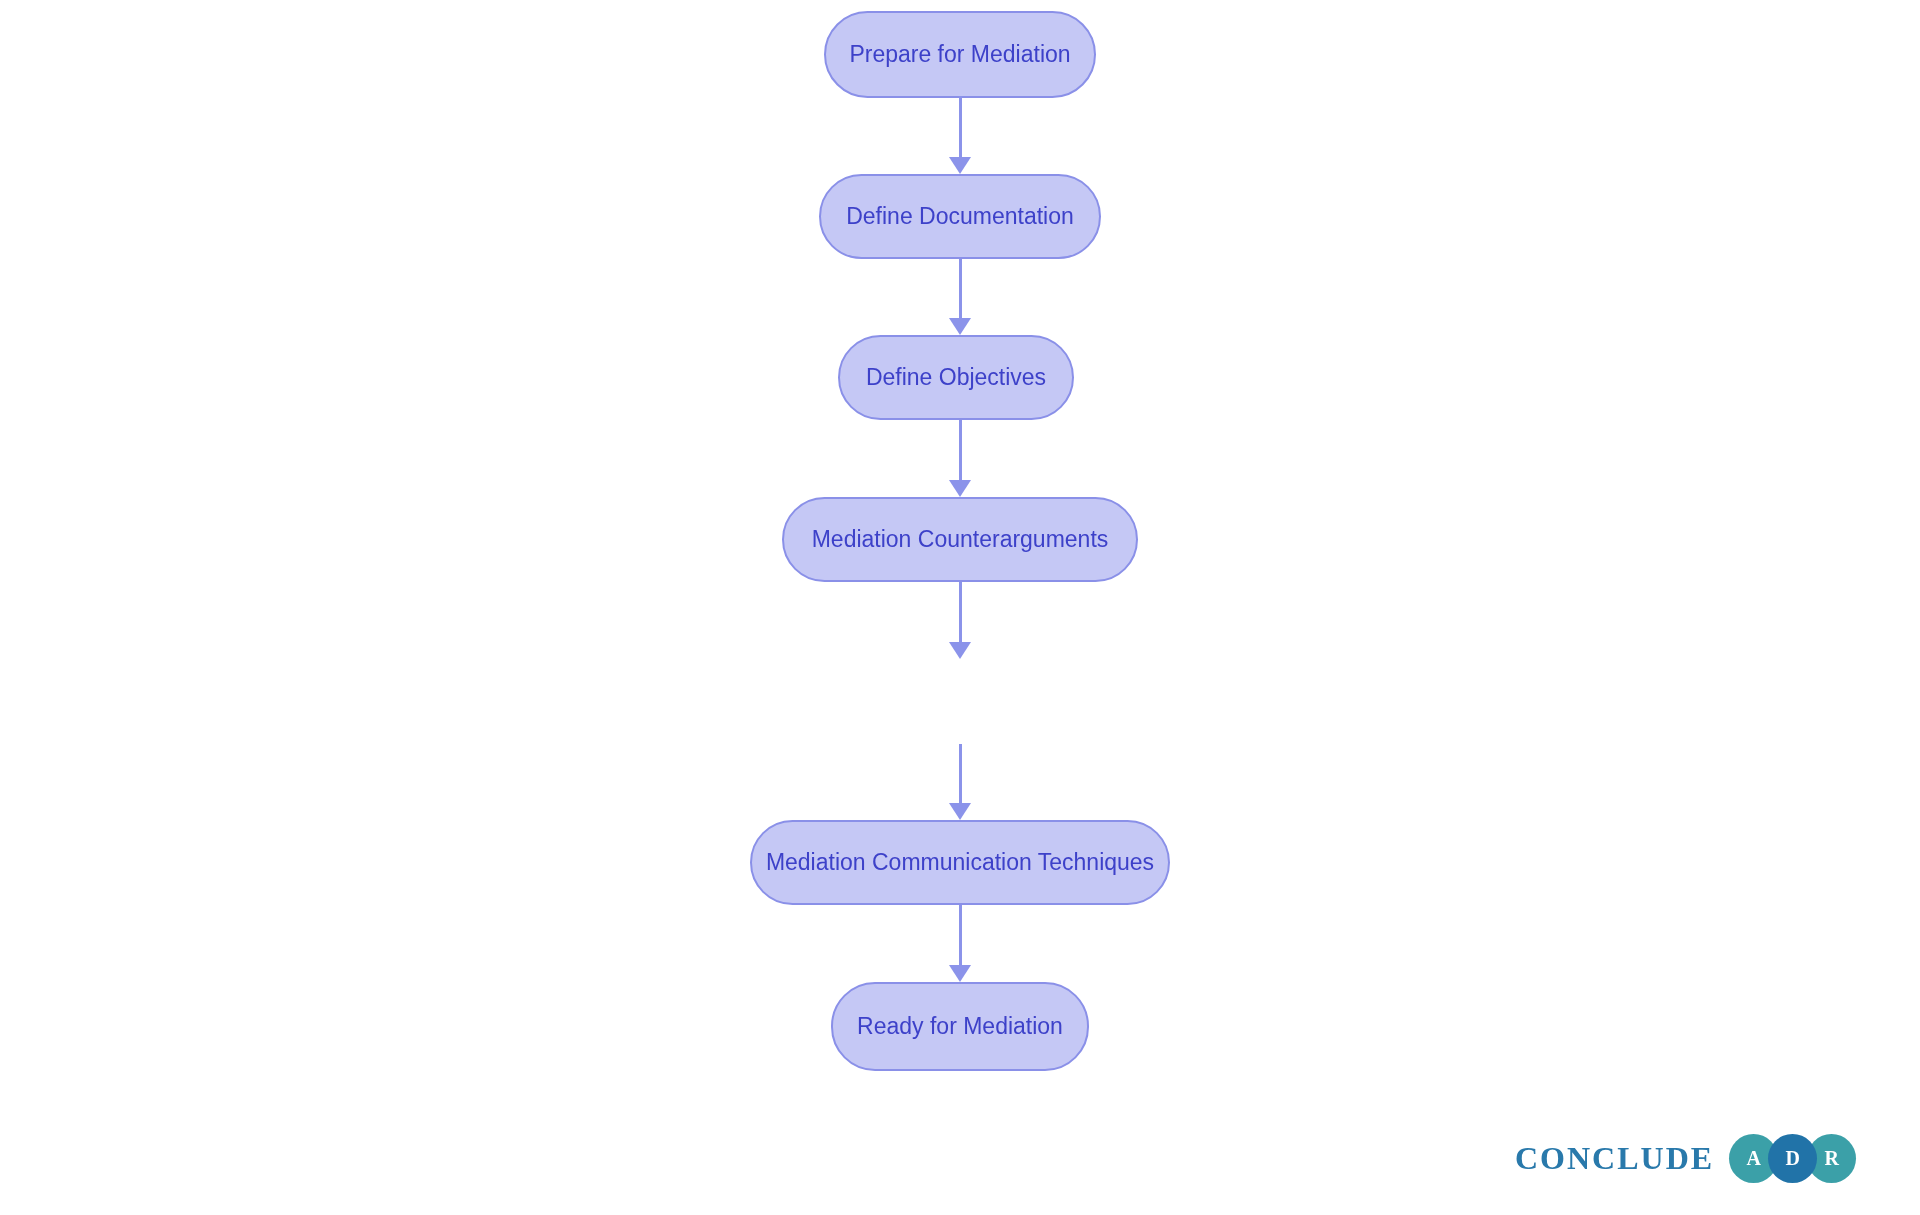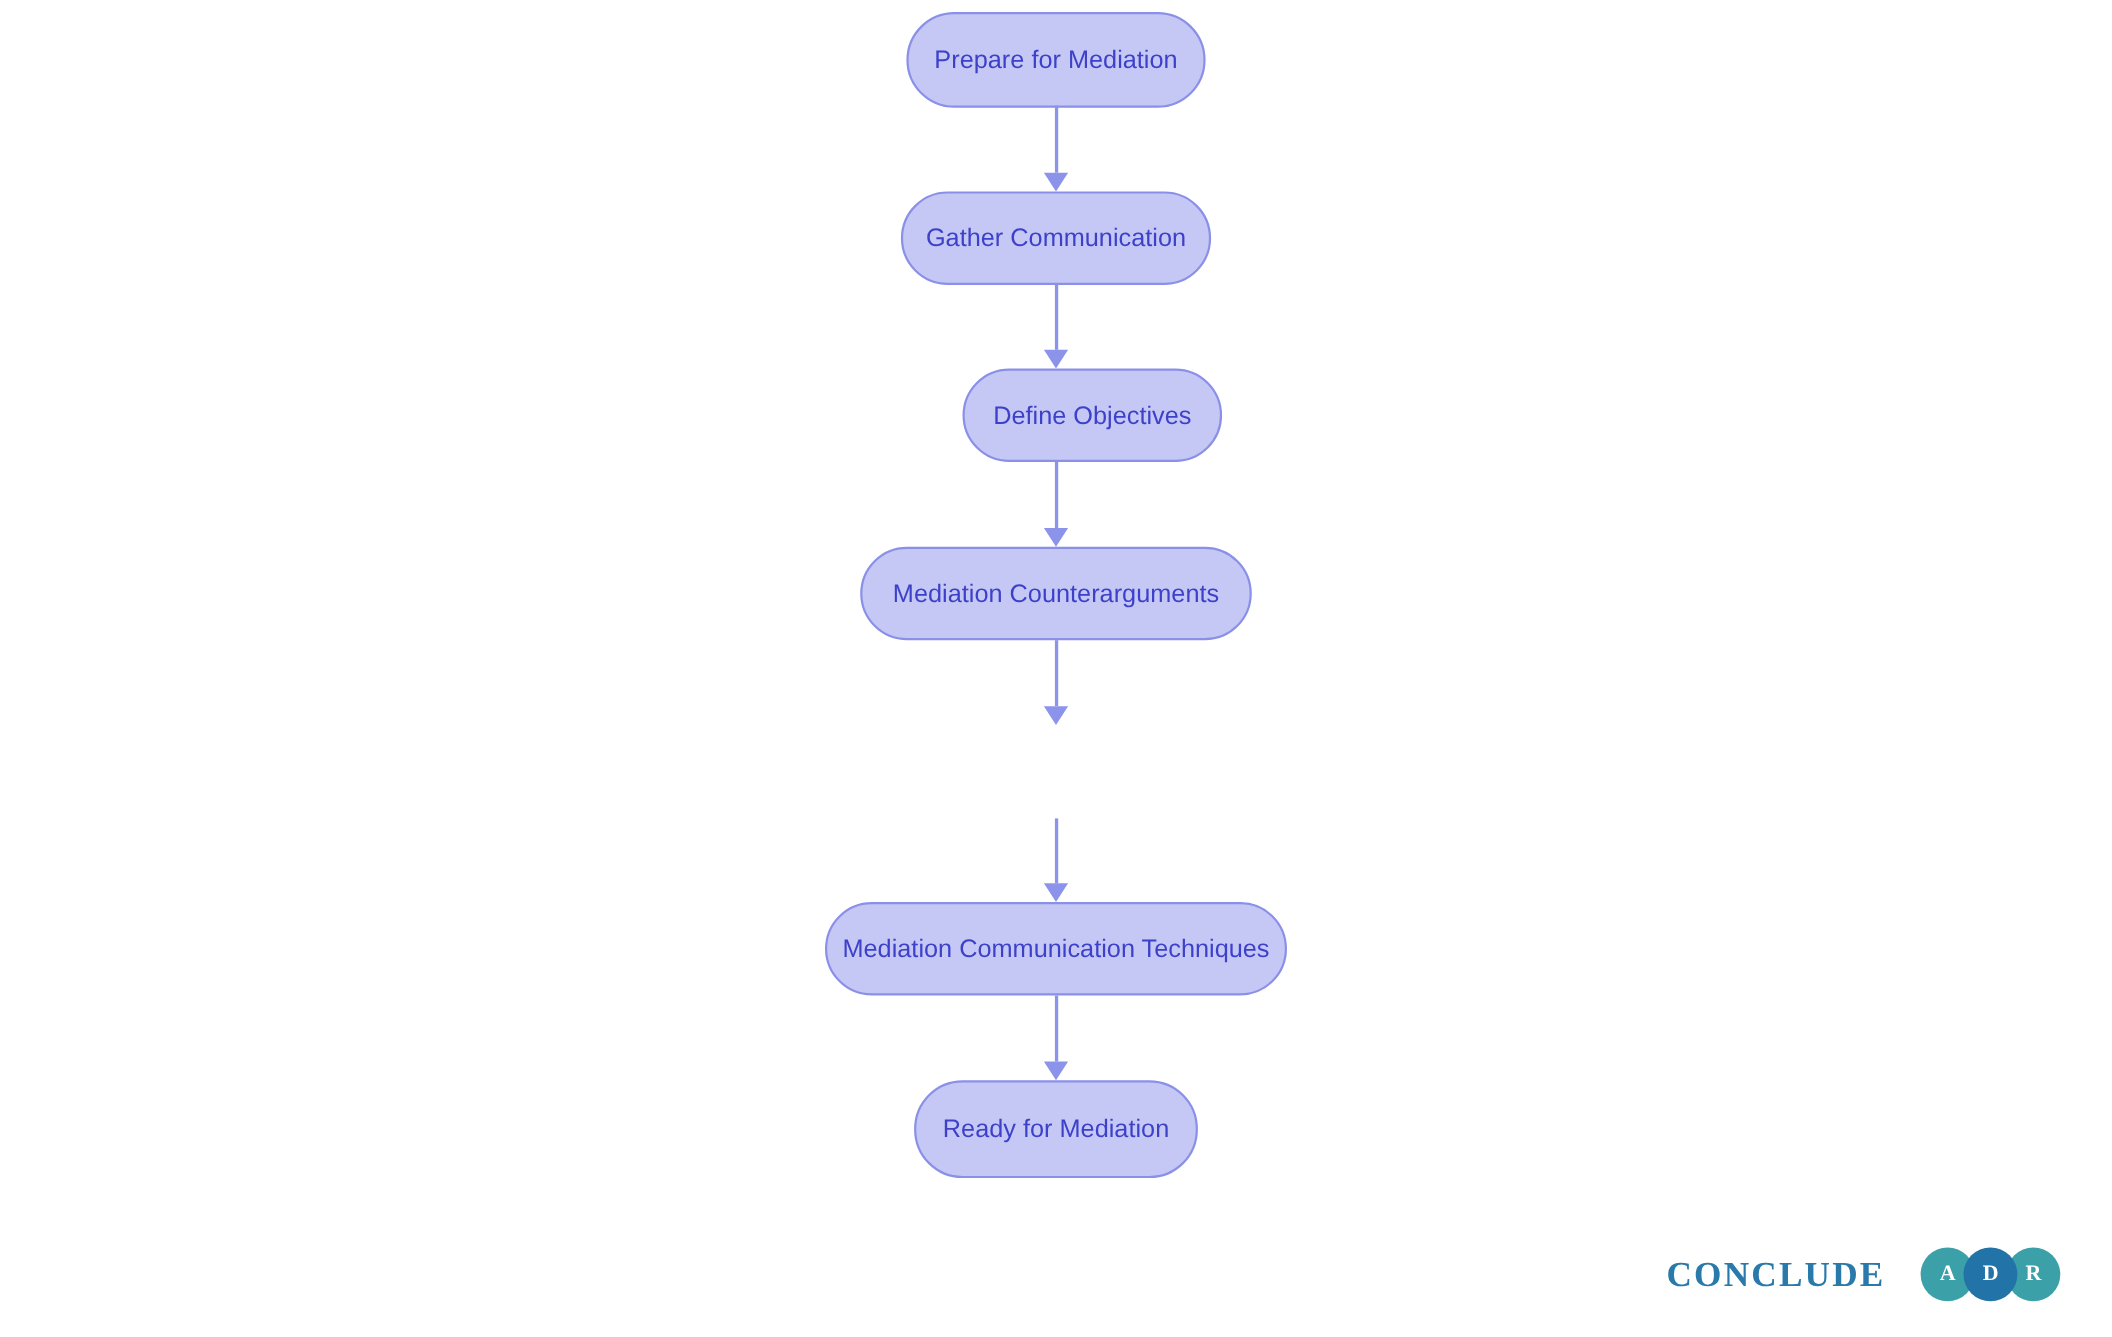--- a/index.html
+++ b/index.html
@@ -51,21 +51,21 @@
     border-top: 17px solid var(--arrow, #8b93ea);
   }
   
   .logo {
     position: absolute;
     left: 1515px;
     top: 1133px;
     height: 50px;
     display: flex;
     align-items: center;
-    gap: 32px;
+    gap: 15px;
   }
   .wordmark {
     font-family: "Liberation Serif", serif;
     font-weight: bold;
     font-size: 32px;
     letter-spacing: 2px;
     color: var(--wordmark, #2979ab);
   }
   .badges {
     position: relative;
@@ -99,29 +99,29 @@
   <div class="node" style="left:824px; top:11px; width:272px; height:87px">
     <span class="node-label">Prepare for Mediation</span>
   </div>
 
   <div class="arrow" style="left:948px; top:96px; height:78px">
     <div class="arrow-line"></div>
     <div class="arrow-head"></div>
   </div>
 
   <div class="node" style="left:819px; top:174px; width:282px; height:85px">
-    <span class="node-label">Gather Communication</span>
+    <span class="node-label">Define Documentation</span>
   </div>
 
   <div class="arrow" style="left:948px; top:259px; height:76px">
     <div class="arrow-line"></div>
     <div class="arrow-head"></div>
   </div>
 
-  <div class="node" style="left:875px; top:335px; width:236px; height:85px">
+  <div class="node" style="left:838px; top:335px; width:236px; height:85px">
     <span class="node-label">Define Objectives</span>
   </div>
 
   <div class="arrow" style="left:948px; top:420px; height:77px">
     <div class="arrow-line"></div>
     <div class="arrow-head"></div>
   </div>
 
   <div class="node" style="left:782px; top:497px; width:356px; height:85px">
     <span class="node-label">Mediation Counterarguments</span>

